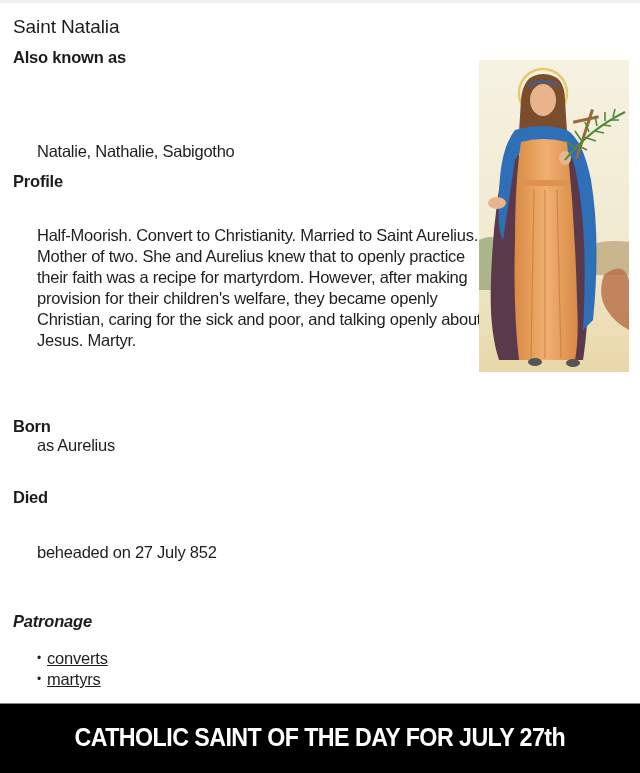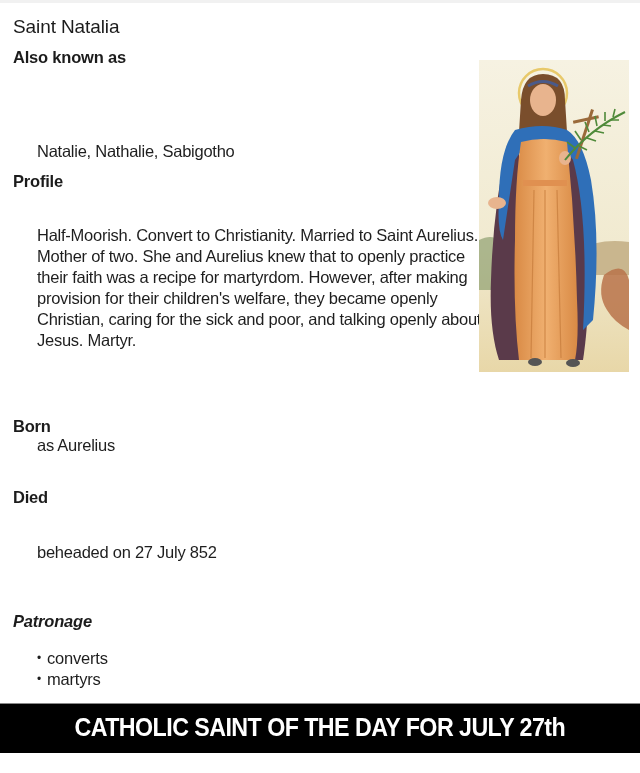--- a/index.html
+++ b/index.html
@@ -50,20 +50,21 @@
       position: absolute;
       left: 37px;
       top: 648px;
       margin: 0;
       padding: 0;
       list-style: none;
       font-size: 16.5px;
       line-height: 21px;
       color: #1e1e1e;
       letter-spacing: -0.2px;
+      text-decoration: underline;
     }
     .bullet-list li::before {
       content: "•";
       display: inline-block;
       width: 10px;
       font-size: 12px;
       vertical-align: 2px;
     }
     .saint-image {
       position: absolute;
@@ -74,21 +75,21 @@
       overflow: hidden;
     }
     .saint-image svg {
       display: block;
     }
     .banner {
       position: absolute;
       left: 0;
       top: 703px;
       width: 640px;
-      height: 50px;
+      height: 70px;
       background: #000000;
       border-top: 1px solid #888;
       box-sizing: border-box;
       display: flex;
       align-items: center;
       justify-content: center;
     }
     .banner-text {
       color: #ffffff;
       font-family: "Liberation Sans", "DejaVu Sans", sans-serif;

